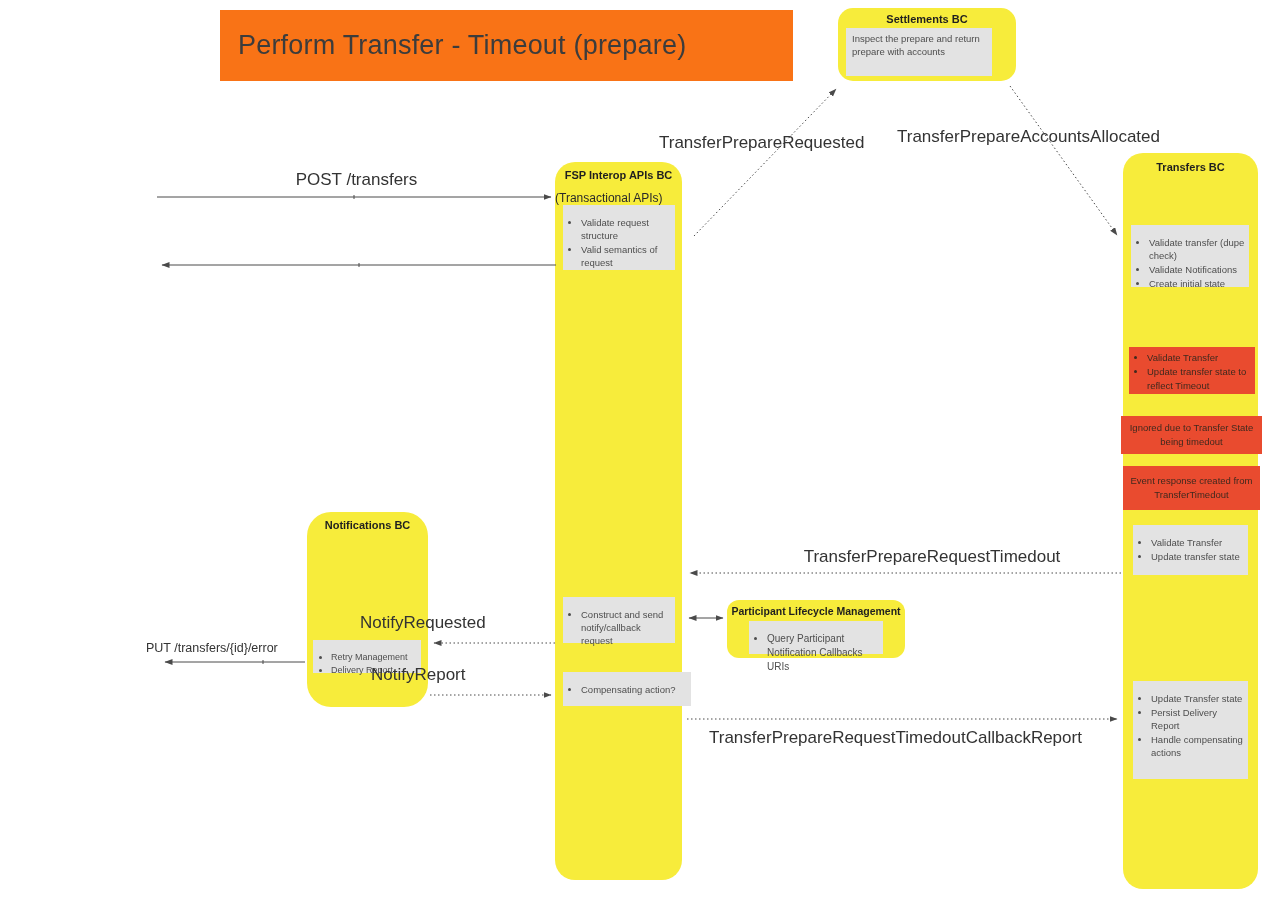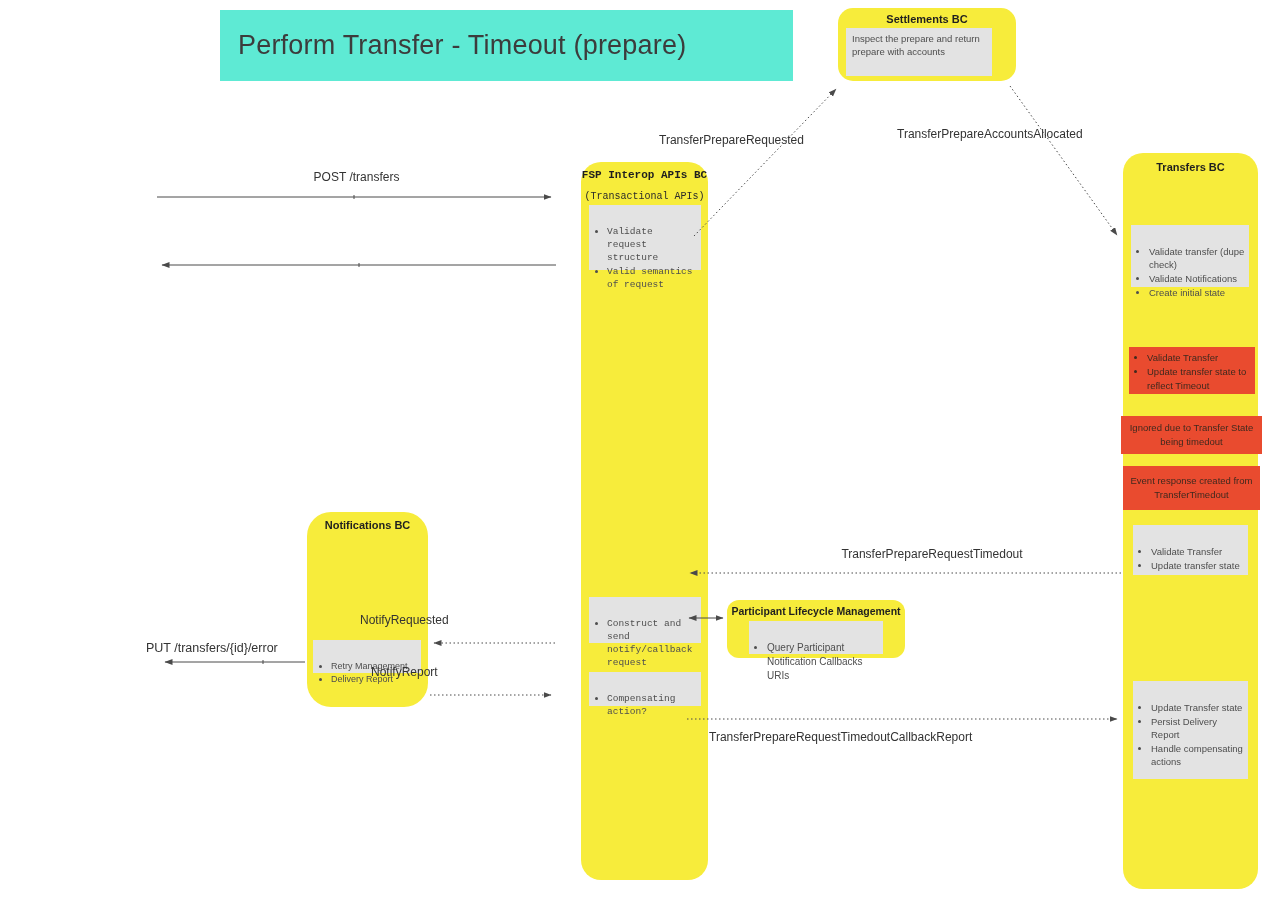--- a/index.html
+++ b/index.html
@@ -1,52 +1,52 @@
 <!DOCTYPE html>
 <html><head>
 <meta charset="utf-8">
 <style>
   html,body { margin:0; padding:0; background:#fff; }
   .page { position:relative; width:1265px; height:898px; background:#ffffff;
           font-family:"Liberation Sans", sans-serif; overflow:hidden; }
   .abs { position:absolute; box-sizing:border-box; }
 
   
-  .title-bar { left:220px; top:10px; width:573px; height:71px; background:#5eead4;
+  .title-bar { left:220px; top:10px; width:573px; height:71px; background:#f97316;
                display:flex; align-items:center; padding-left:18px;
                font-size:27px; color:#3C3C3C; letter-spacing:0.2px; }
 
   
   .actor-black { left:25px; top:167px; width:108px; height:723px; background:#161616;
                  border-radius:26px; color:#ffffff; display:flex; flex-direction:column;
                  align-items:center; justify-content:center; gap:11px; font-size:11px; }
 
   
   .bc { background:#F7EC3B; border-radius:20px; }
   .bc-title { position:absolute; left:0; right:0; text-align:center; font-weight:bold;
               font-size:11px; color:#1F1F1F; }
-  .bc-subtitle { position:absolute; left:0; right:0; text-align:center; font-size:10px;
+  .bc-subtitle { position:absolute; left:0; right:0; font-size:12px;
                  color:#2A2A2A; }
 
   
   .note { position:absolute; background:#E3E3E3; color:#4E4E4E; font-size:9.5px;
-          line-height:1.38; padding:19px 3px 5px 2px; box-sizing:border-box; }
+          line-height:1.38; padding:10px 3px 5px 2px; box-sizing:border-box; }
   .note ul { margin:0; padding-left:16px; }
   .note li { margin:1px 0; }
   .note-plain { padding:4px 6px; }
 
   
   .red-note { position:absolute; background:#E94B2F; color:#40291E; font-size:9.5px;
               line-height:1.45; box-sizing:border-box; }
   .red-note ul { margin:0; padding:4px 0 4px 18px; }
   .red-note.centered { text-align:center; display:flex; align-items:center;
                        justify-content:center; padding:4px 6px; }
 
   
-  .msg { position:absolute; color:#333333; font-size:12px; white-space:nowrap; }
+  .msg { position:absolute; color:#333333; font-size:17px; white-space:nowrap; }
   .msg.small { font-size:12.5px; }
   .msg.center { text-align:center; }
   .msg.wrap { white-space:normal; word-break:break-all; width:392px; line-height:27px; }
 
   svg.arrows { position:absolute; left:0; top:0; pointer-events:none; }
 </style>
 </head>
 <body>
 
 <div class="page">
@@ -54,35 +54,35 @@
   <div class="abs title-bar">
     <span>Perform Transfer - Timeout (prepare)</span>
   </div>
 
 
   <div class="abs bc" style="left:838px; top:8px; width:178px; height:73px; border-radius:15px;">
     <div class="bc-title" style="top:5px;">Settlements BC</div>
     <div class="note note-plain" style="left:8px; top:20px; width:146px; height:48px;">Inspect the prepare and return prepare with accounts</div>
   </div>
 
-  <div class="abs bc" style="left:581px; top:162px; width:127px; height:718px;font-family:Liberation Mono, monospace;">
+  <div class="abs bc" style="left:555px; top:162px; width:127px; height:718px;">
     <div class="bc-title" style="top:7px;">FSP Interop APIs BC</div>
     <div class="bc-subtitle" style="top:29px;">(Transactional APIs)</div>
     <div class="note" style="left:8px; top:43px; width:112px; height:65px;">
       <ul>
         <li>Validate request structure</li>
         <li>Valid semantics of request</li>
       </ul>
     </div>
     <div class="note" style="left:8px; top:435px; width:112px; height:46px;">
       <ul>
         <li>Construct and send notify/callback request</li>
       </ul>
     </div>
-    <div class="note" style="left:8px; top:510px; width:112px; height:34px;">
+    <div class="note" style="left:8px; top:510px; width:128px; height:34px;">
       <ul>
         <li>Compensating action?</li>
       </ul>
     </div>
   </div>
 
   <div class="abs bc" style="left:307px; top:512px; width:121px; height:195px; border-radius:24px;">
     <div class="bc-title" style="top:7px;">Notifications BC</div>
     <div class="note" style="left:6px; top:128px; width:108px; height:33px; font-size:9px;">
       <ul>

